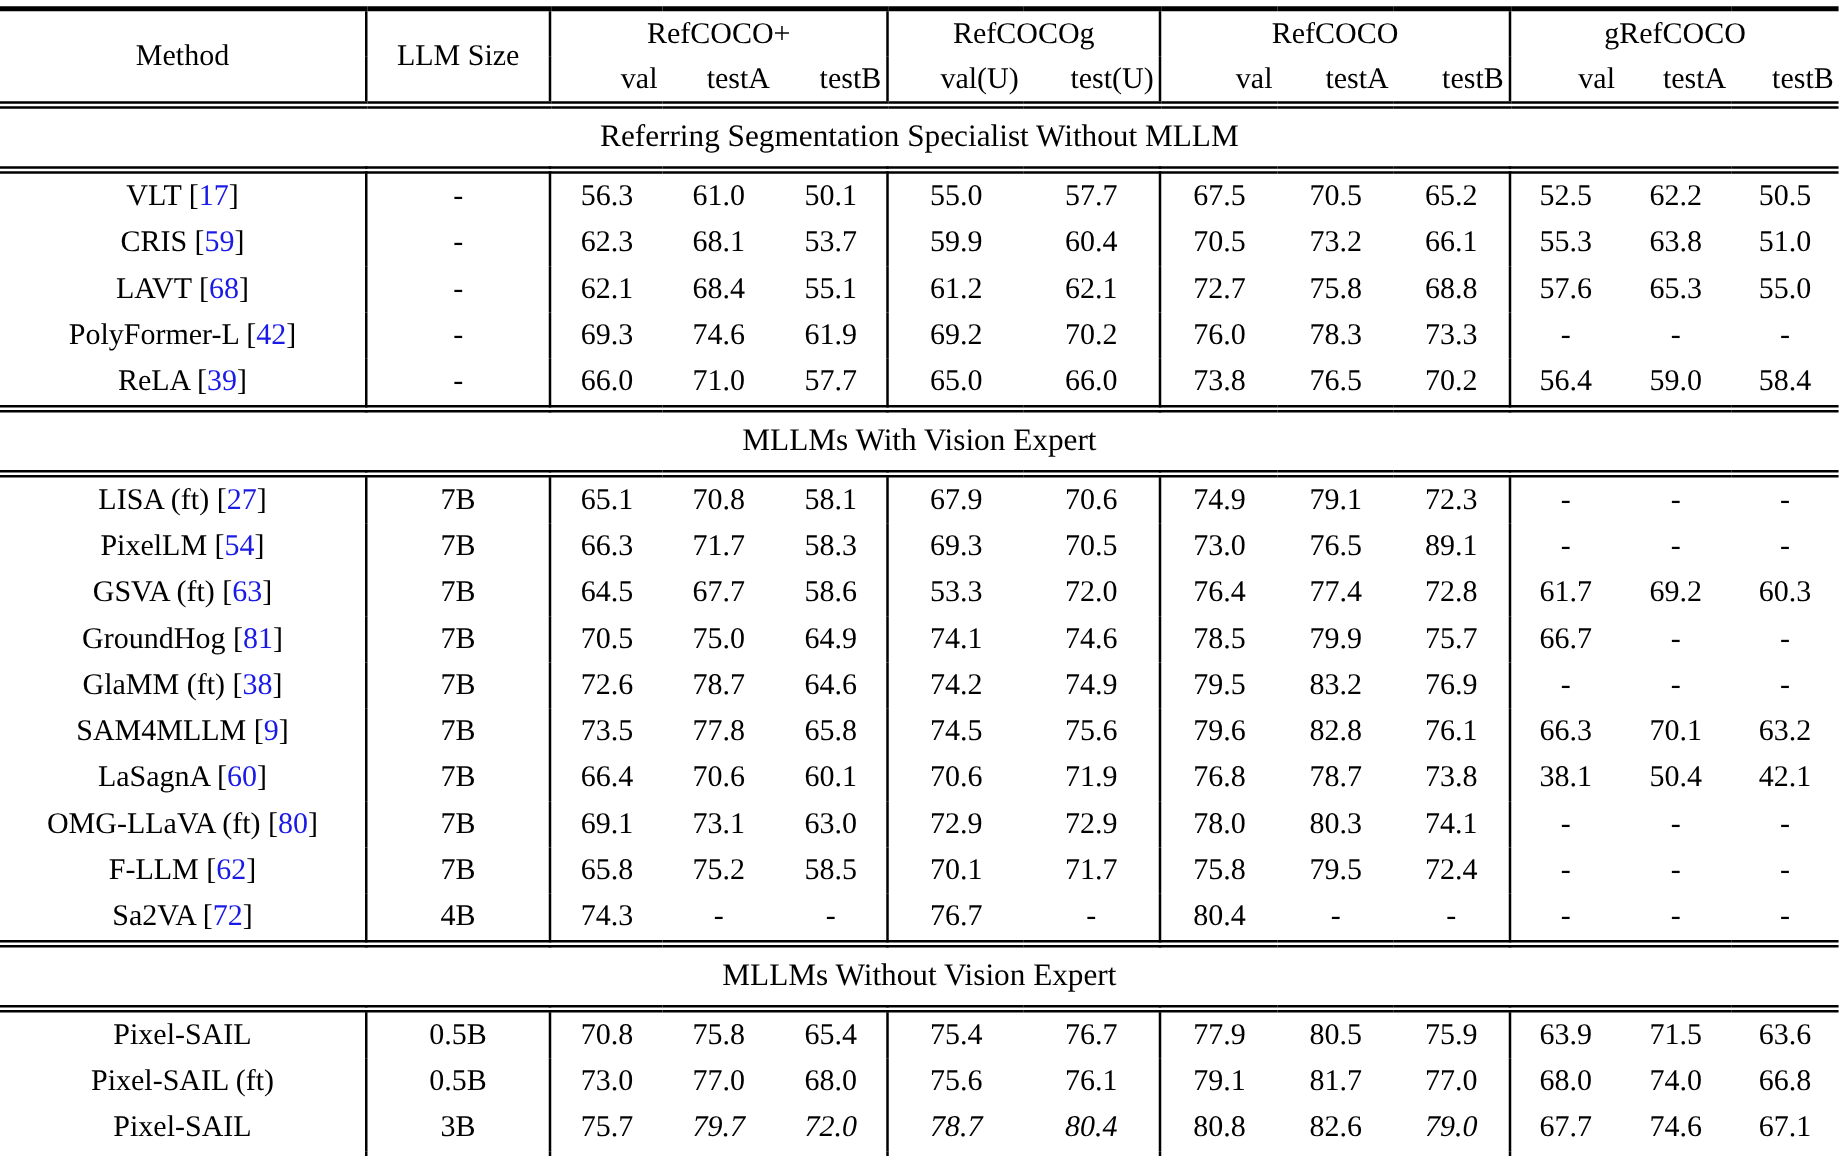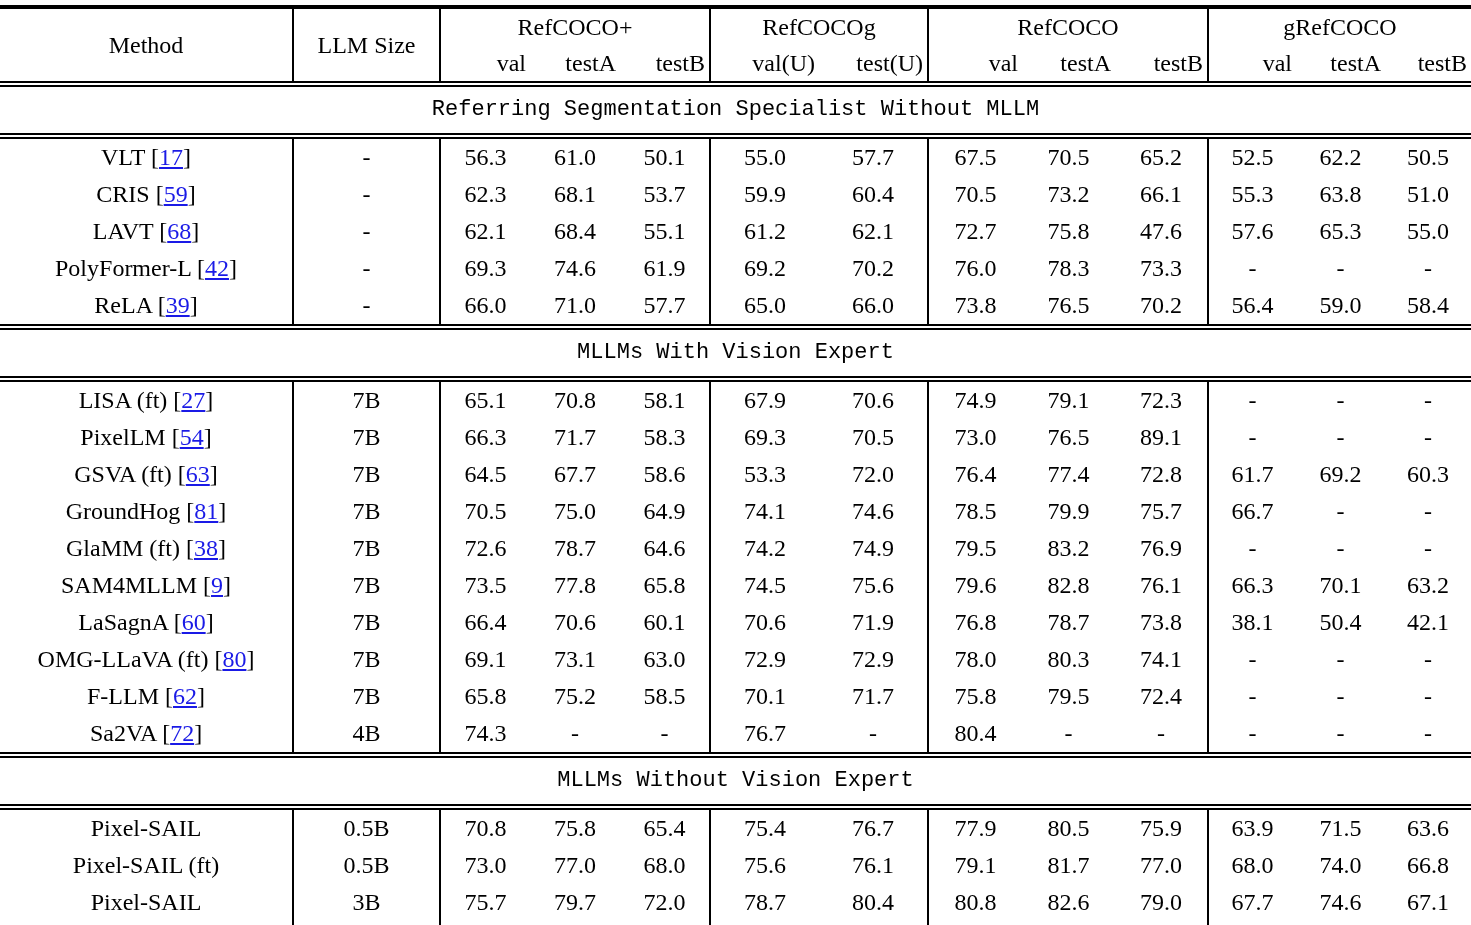--- a/index.html
+++ b/index.html
@@ -37,31 +37,30 @@
   
   thead tr.group-row th { border-top: 4px solid #000; }
   tbody tr.last-row td { border-bottom: 4px solid #000; }
   
   thead tr.sub-row th, thead th.span2 { border-bottom: 6px double #000; }
   
   tbody tr.section-row td {
     border-top: 6px double #000;
     border-bottom: 6px double #000;
     height: 46px;
-    font-size: 22px;
-    font-family: Liberation Mono, monospace;
+    font-size: 25px;
   }
   
   .dv { border-right: 2px solid #000; }
   
   thead tr.group-row th { height: 36px; }
   thead tr.sub-row th { height: 36px; text-align: right; }
   tbody tr.data-row td { height: 37px; }
-  .bold { font-weight: bold; }
-  .ref { color: var(--cite, #1a1ae6); text-decoration: underline; }
+  .bold { font-weight: bold; font-style: italic; }
+  .ref { color: var(--cite, #1a1ae6); }
 </style>
 </head>
 <body>
 
 <div class="page">
   <table class="results">
     <colgroup>
       <col style="width:293px">
       <col style="width:147px">
       <col style="width:90px">
@@ -136,21 +135,21 @@
         <tr class="data-row">
           <td class="dv"><span>LAVT</span> [<span class="ref">68</span>]</td>
           <td class="dv">-</td>
           <td>62.1</td>
           <td>68.4</td>
           <td class="dv">55.1</td>
           <td>61.2</td>
           <td class="dv">62.1</td>
           <td>72.7</td>
           <td>75.8</td>
-          <td class="dv">47.6</td>
+          <td class="dv">68.8</td>
           <td>57.6</td>
           <td>65.3</td>
           <td>55.0</td>
         </tr>
         <tr class="data-row">
           <td class="dv"><span>PolyFormer-L</span> [<span class="ref">42</span>]</td>
           <td class="dv">-</td>
           <td>69.3</td>
           <td>74.6</td>
           <td class="dv">61.9</td>

